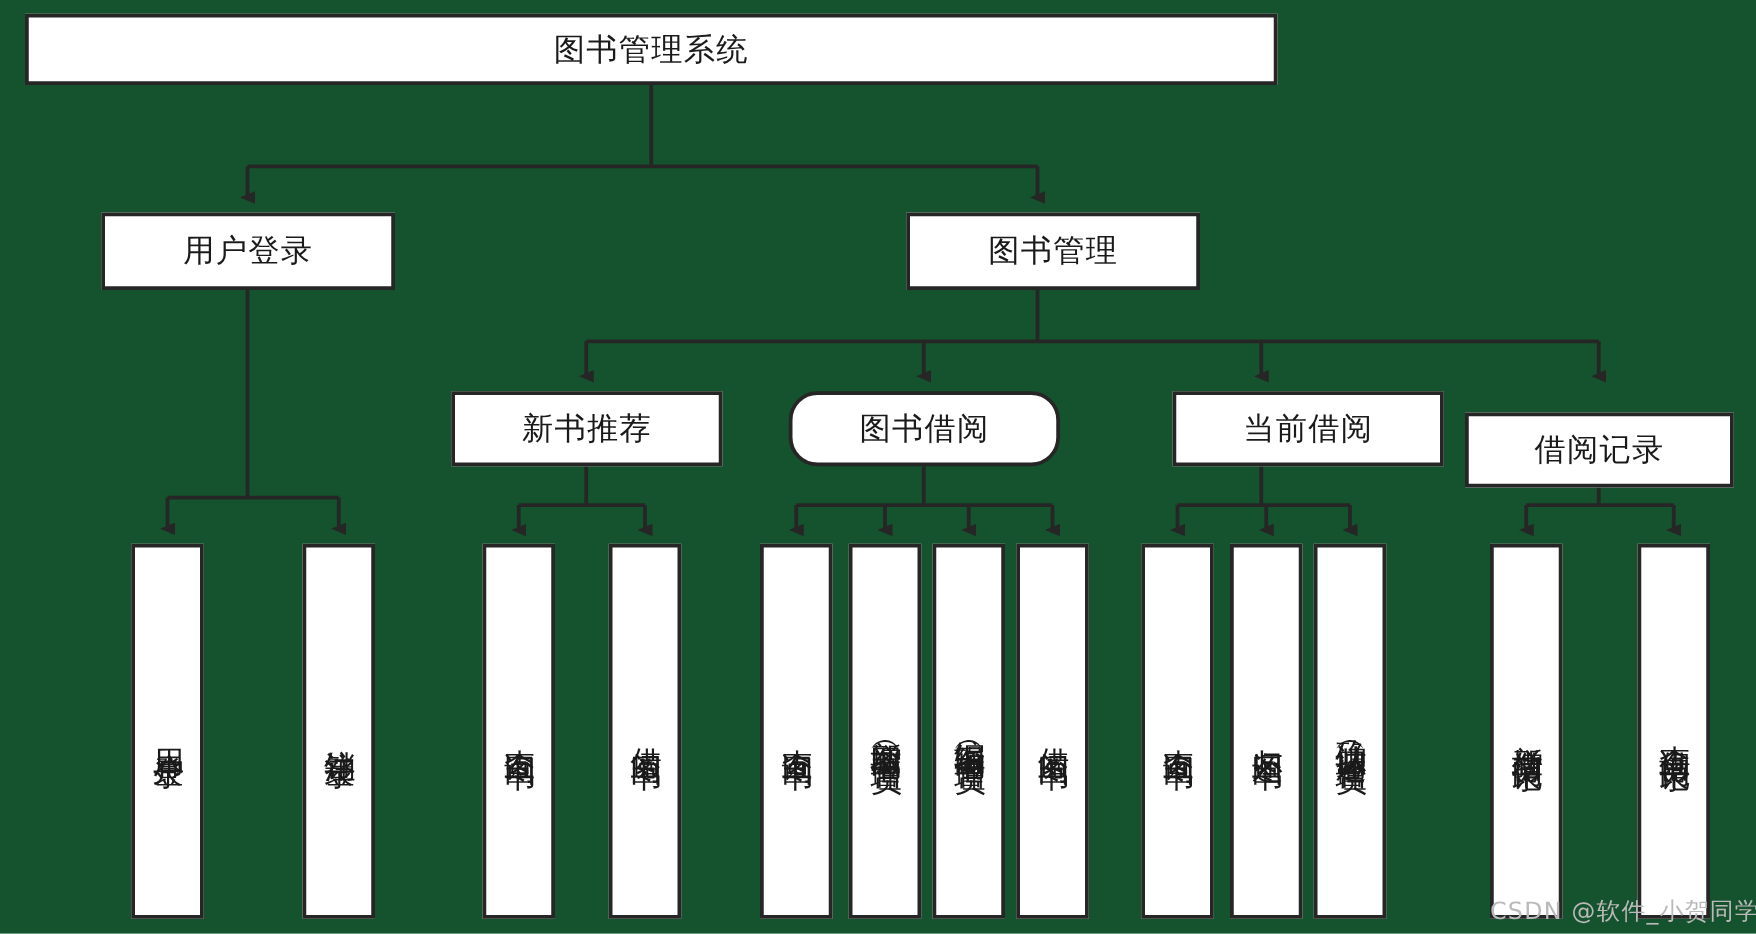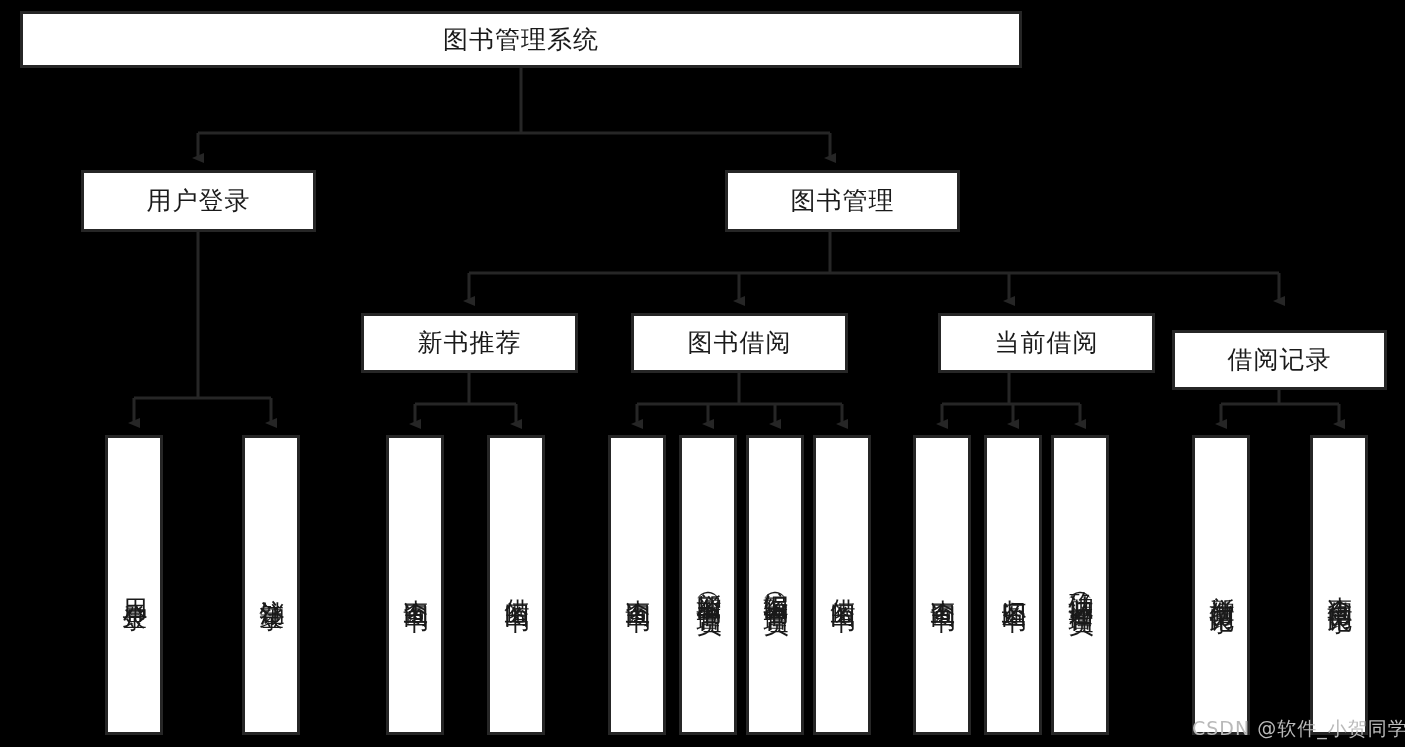--- a/index.html
+++ b/index.html
@@ -8,21 +8,21 @@
     background: #ffffff;
   }
   body {
     font-family: "DejaVu Sans", "Liberation Sans", sans-serif;
     color: #1a1a1a;
   }
   #canvas {
     position: relative;
     width: 1405px;
     height: 747px;
-    background: #000000;
+    background: #14532d;
     overflow: hidden;
   }
   svg.edges {
     position: absolute;
     left: 0;
     top: 0;
     width: 1405px;
     height: 747px;
     pointer-events: none;
   }
@@ -125,21 +125,21 @@
   <div class="node horiz" style="left:81px; top:170px; width:235px; height:62px;">
     <span>用户登录</span>
   </div>
   <div class="node horiz" style="left:711px; top:170px; width:235px; height:62px;margin-left:14px;">
     <span>图书管理</span>
   </div>
 
   <div class="node horiz" style="left:361px; top:313px; width:217px; height:60px;">
     <span>新书推荐</span>
   </div>
-  <div class="node horiz" style="left:631px; top:313px; width:217px; height:60px;">
+  <div class="node horiz" style="left:631px; top:313px; width:217px; height:60px;border-radius:23px;">
     <span>图书借阅</span>
   </div>
   <div class="node horiz" style="left:901px; top:313px; width:217px; height:60px;margin-left:37px;">
     <span>当前借阅</span>
   </div>
   <div class="node horiz" style="left:1172px; top:330px; width:215px; height:60px;">
     <span>借阅记录</span>
   </div>
 
   <div class="node vert" style="left:105px; top:435px; width:58px; height:300px;">

